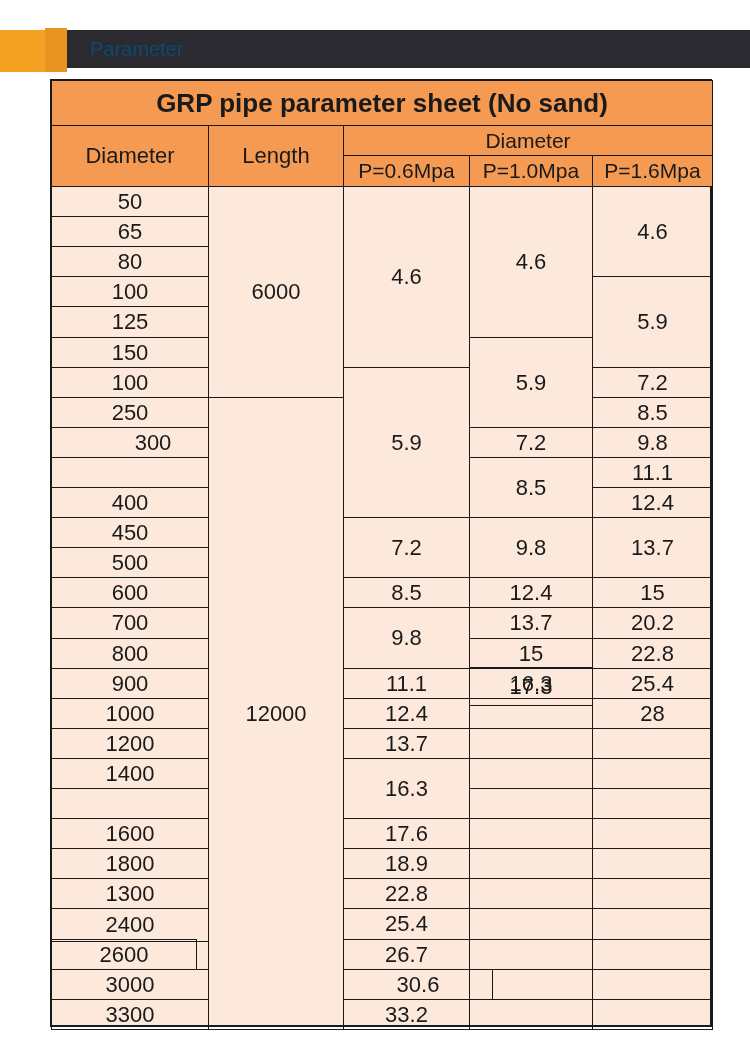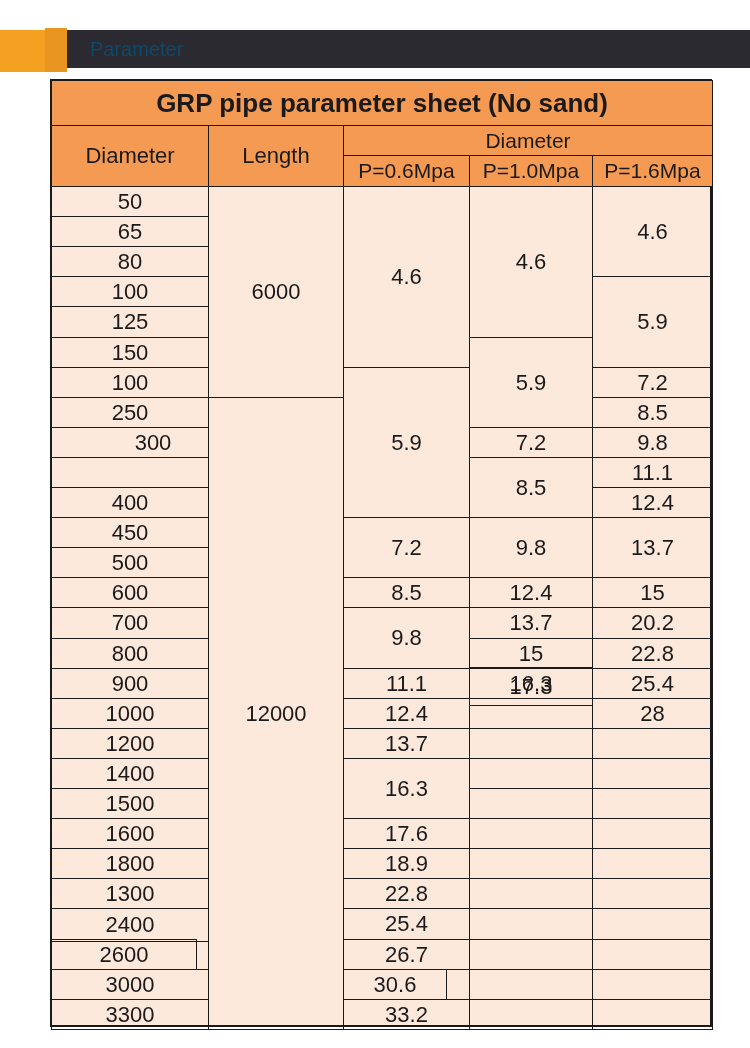--- a/index.html
+++ b/index.html
@@ -45,21 +45,20 @@
     <div class="cell" style="left: -1px; width: 158px; top: 406px; height: 31px;">400</div>
     <div class="cell" style="left: -1px; width: 158px; top: 436px; height: 31px;">450</div>
     <div class="cell" style="left: -1px; width: 158px; top: 466px; height: 31px;">500</div>
     <div class="cell" style="left: -1px; width: 158px; top: 496px; height: 31px;">600</div>
     <div class="cell" style="left: -1px; width: 158px; top: 526px; height: 32px;">700</div>
     <div class="cell" style="left: -1px; width: 158px; top: 557px; height: 31px;">800</div>
     <div class="cell" style="left: -1px; width: 158px; top: 587px; height: 31px;">900</div>
     <div class="cell" style="left: -1px; width: 158px; top: 617px; height: 31px;">1000</div>
     <div class="cell" style="left: -1px; width: 158px; top: 647px; height: 31px;">1200</div>
     <div class="cell" style="left: -1px; width: 158px; top: 677px; height: 31px;">1400</div>
-    <div class="cell" style="left: -1px; width: 158px; top: 707px; height: 31px;">1500</div>
     <div class="cell" style="left: -1px; width: 158px; top: 737px; height: 31px;">1600</div>
     <div class="cell" style="left: -1px; width: 158px; top: 767px; height: 31px;">1800</div>
     <div class="cell" style="left: -1px; width: 158px; top: 797px; height: 31px;">1300</div>
     <div class="cell" style="left: -1px; width: 158px; top: 827px; height: 34px;">2400</div>
     <div class="cell" style="left: -1px; width: 146px; top: 858px; height: 31px;">2600</div>
     <div class="cell" style="left: -1px; width: 158px; top: 888px; height: 31px;">3000</div>
     <div class="cell" style="left: -1px; width: 158px; top: 918px; height: 31px;">3300</div>
     <div class="cell" style="left: 156px; width: 136px; top: 105px; height: 212px;">6000</div>
     <div class="cell" style="left: 156px; width: 136px; top: 316px; height: 633px;">12000</div>
     <div class="cell" style="left: 291px; width: 127px; top: 105px; height: 182px;">4.6</div>
@@ -69,21 +68,21 @@
     <div class="cell" style="left: 291px; width: 127px; top: 526px; height: 62px;">9.8</div>
     <div class="cell" style="left: 291px; width: 127px; top: 587px; height: 31px;">11.1</div>
     <div class="cell" style="left: 291px; width: 127px; top: 617px; height: 31px;">12.4</div>
     <div class="cell" style="left: 291px; width: 127px; top: 647px; height: 31px;">13.7</div>
     <div class="cell" style="left: 291px; width: 127px; top: 677px; height: 61px;">16.3</div>
     <div class="cell" style="left: 291px; width: 127px; top: 737px; height: 31px;">17.6</div>
     <div class="cell" style="left: 291px; width: 127px; top: 767px; height: 31px;">18.9</div>
     <div class="cell" style="left: 291px; width: 127px; top: 797px; height: 31px;">22.8</div>
     <div class="cell" style="left: 291px; width: 127px; top: 827px; height: 32px;">25.4</div>
     <div class="cell" style="left: 291px; width: 127px; top: 858px; height: 31px;">26.7</div>
-    <div class="cell" style="left: 291px; width: 104px; top: 888px; height: 31px;">30.6</div>
+    <div class="cell" style="left: 291px; width: 150px; top: 888px; height: 31px;">30.6</div>
     <div class="cell" style="left: 291px; width: 127px; top: 918px; height: 31px;">33.2</div>
     <div class="cell" style="left: 417px; width: 124px; top: 105px; height: 152px;">4.6</div>
     <div class="cell" style="left: 417px; width: 124px; top: 256px; height: 91px;">5.9</div>
     <div class="cell" style="left: 417px; width: 124px; top: 346px; height: 31px;">7.2</div>
     <div class="cell" style="left: 417px; width: 124px; top: 376px; height: 61px;">8.5</div>
     <div class="cell" style="left: 417px; width: 124px; top: 436px; height: 61px;">9.8</div>
     <div class="cell" style="left: 417px; width: 124px; top: 496px; height: 31px;">12.4</div>
     <div class="cell" style="left: 417px; width: 124px; top: 526px; height: 32px;">13.7</div>
     <div class="cell" style="left: 417px; width: 124px; top: 557px; height: 31px;">15</div>
     <div class="cell" style="left: 417px; width: 124px; top: 587px; height: 31px;">16.3</div>

